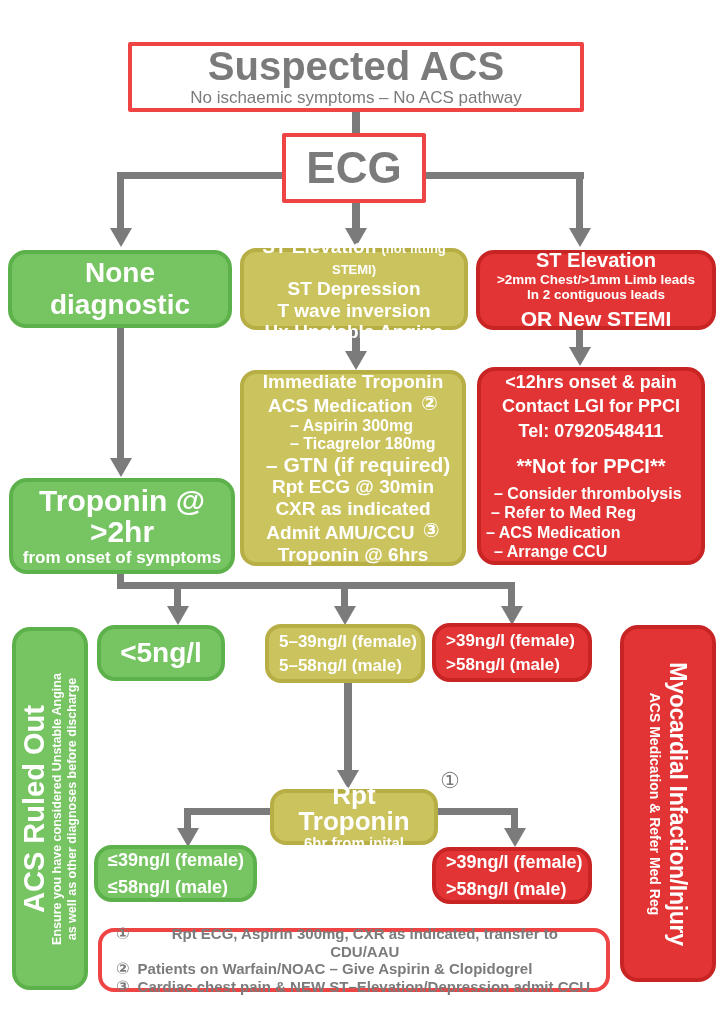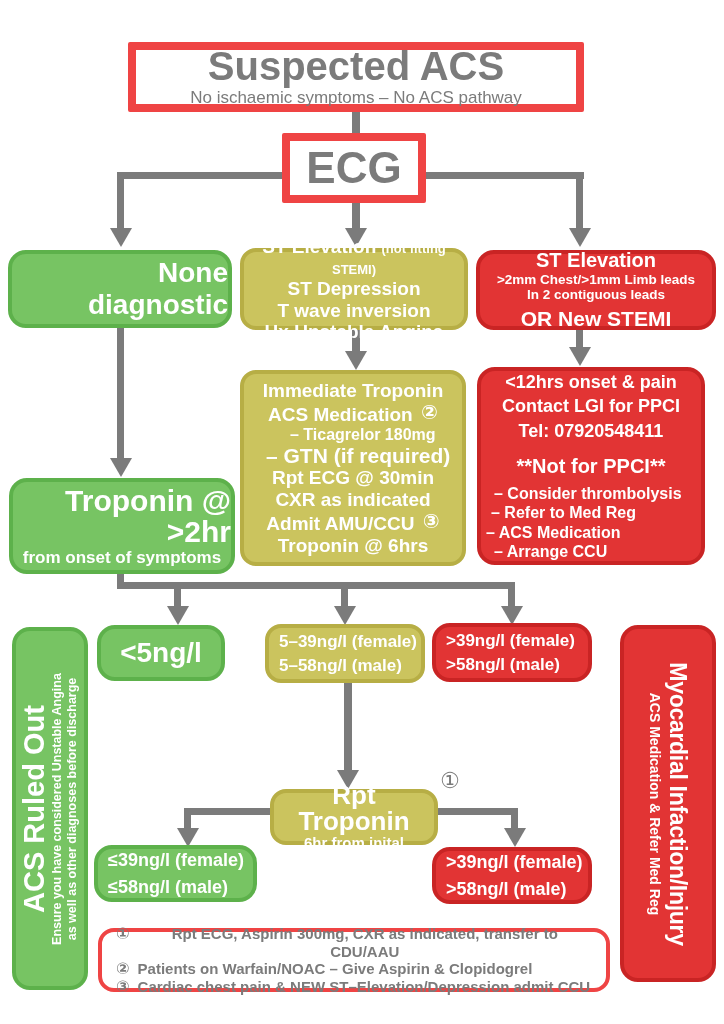--- a/index.html
+++ b/index.html
@@ -5,24 +5,24 @@
   html,body{margin:0;padding:0;background:#fff;}
   #stage{
     position:relative;width:724px;height:1024px;background:#fff;overflow:hidden;
     font-family:"Liberation Sans","DejaVu Sans",sans-serif;
   }
   .box{
     position:absolute;box-sizing:border-box;display:flex;flex-direction:column;
     align-items:center;justify-content:center;text-align:center;color:#fff;
     font-weight:bold;z-index:2;line-height:1.15;
   }
-  .green{background:#77c463;border:4px solid #5db14b;border-radius:18px;text-align:right;}
+  .green{background:#77c463;border:4px solid #5db14b;border-radius:18px;}
   .yellow{background:#cbc45e;border:4px solid #b7ae45;border-radius:16px;}
   .red{background:#e23434;border:4px solid #c92424;border-radius:18px;}
-  .outline{background:#fff;border:8px solid #ef4444;color:#7b7b7b;border-radius:2px;z-index:2;}
+  .outline{background:#fff;border:4px solid #ef4444;color:#7b7b7b;border-radius:2px;z-index:2;}
   .vline,.hline{position:absolute;background:#7b7b7b;z-index:1;}
   .arrow{position:absolute;width:0;height:0;border-left:11px solid transparent;
     border-right:11px solid transparent;border-top:19px solid #7b7b7b;z-index:1;}
   .note{font-weight:bold;}
   .small{font-size:13px;}
   .leftalign{align-items:flex-start;text-align:left;}
   .refmark{color:#fff;font-size:20px;vertical-align:2px;margin-left:3px;}
   .vcol-inner{position:absolute;top:50%;left:50%;display:flex;flex-direction:column;
     align-items:center;justify-content:center;}
   .ccw{transform:translate(-50%,-50%) rotate(-90deg);}
@@ -100,20 +100,21 @@
     <div style="font-size:13.5px;">In 2 contiguous leads</div>
     <div style="font-size:21px;margin-top:4px;">OR New STEMI</div>
   </div>
 
   <div class="box yellow" style="left:240px;top:370px;width:226px;height:196px;font-size:19px;line-height:1.13;">
     <div>Immediate Troponin</div>
     <div>
       <span>ACS Medication</span>
       <span class="refmark">②</span>
     </div>
+    <div style="font-size:16px;align-self:flex-start;padding-left:46px;">– Aspirin 300mg</div>
     <div style="font-size:16px;align-self:flex-start;padding-left:46px;">– Ticagrelor 180mg</div>
     <div style="font-size:21px;align-self:flex-start;padding-left:22px;">– GTN (if required)</div>
     <div>Rpt ECG @ 30min</div>
     <div>CXR as indicated</div>
     <div>
       <span>Admit AMU/CCU</span>
       <span class="refmark">③</span>
     </div>
     <div>Troponin @ 6hrs</div>
   </div>

